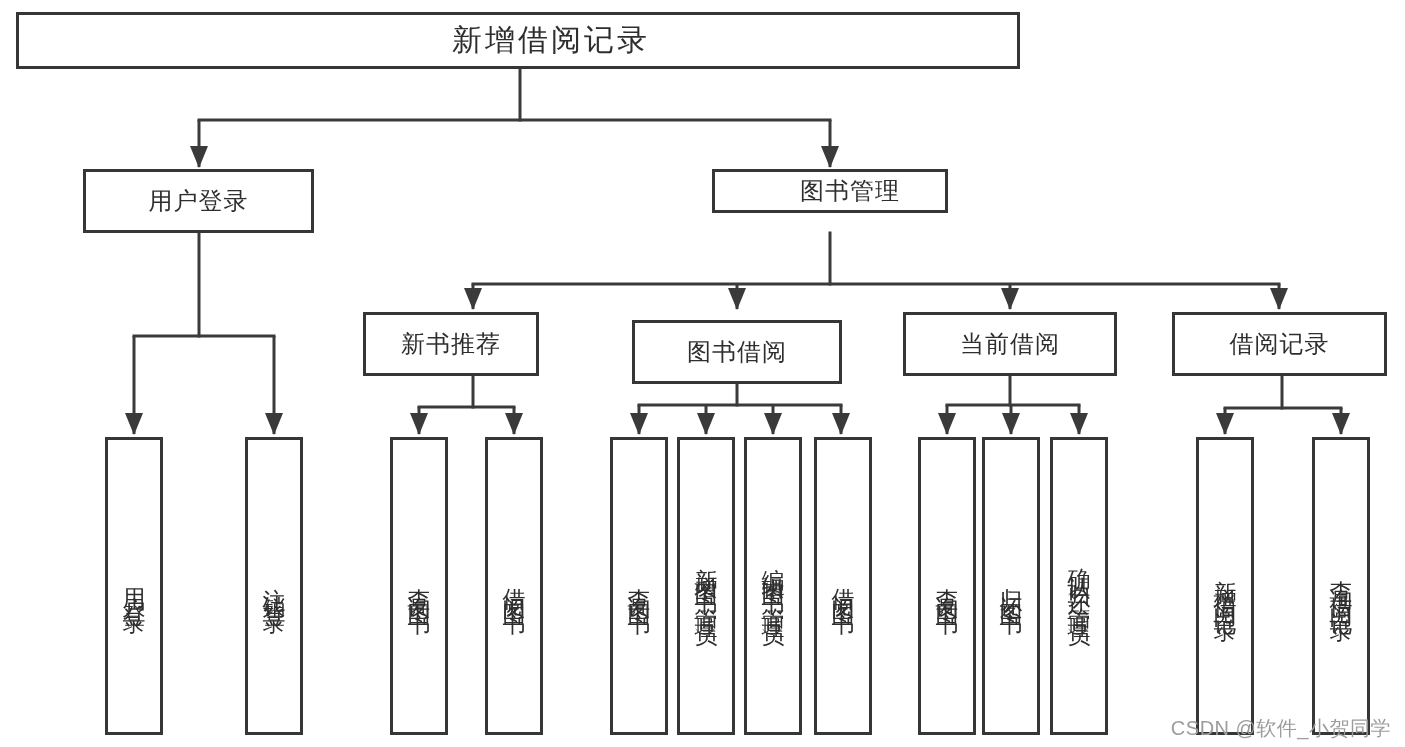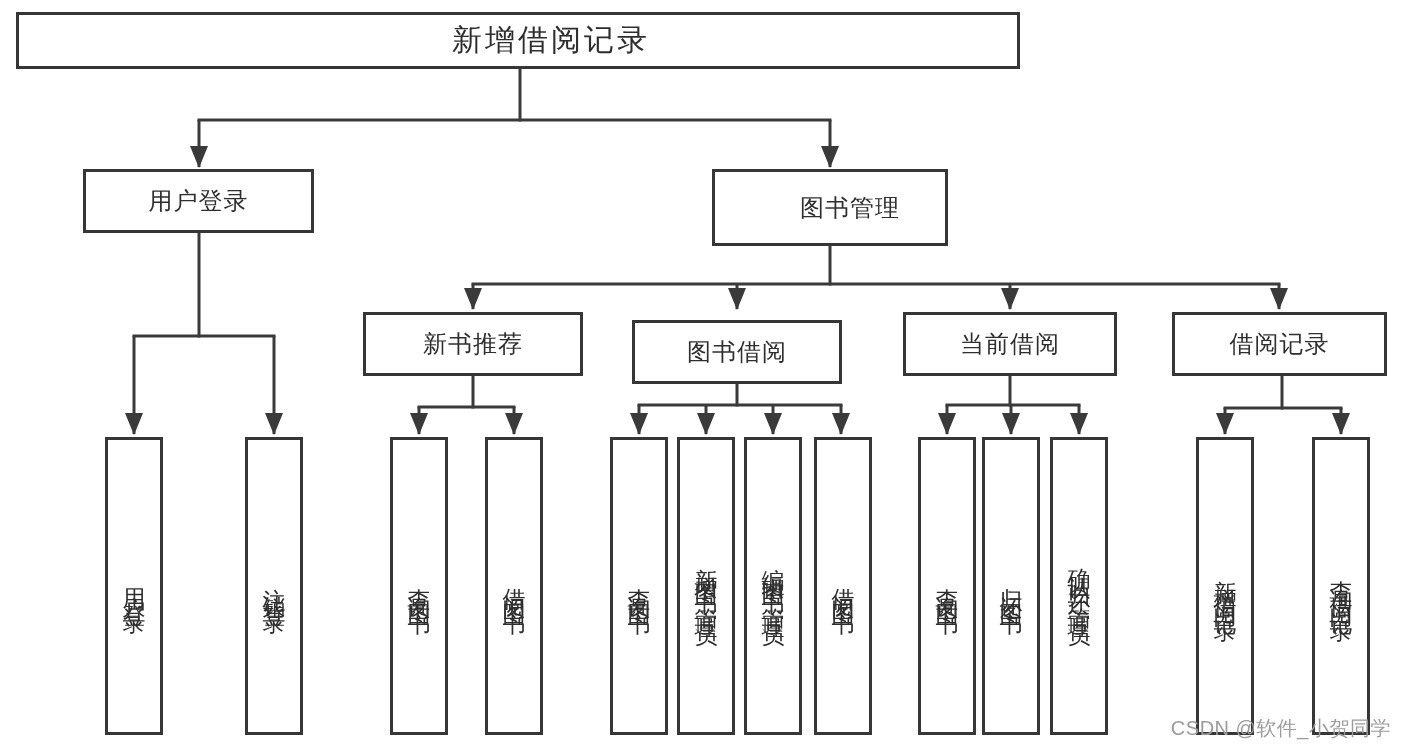--- a/index.html
+++ b/index.html
@@ -127,25 +127,25 @@
     </g>
   </svg>
 
   <div class="box" style="left:16px; top:12px; width:1004px; height:57px;">
     <span class="hlabel title-label">新增借阅记录</span>
   </div>
 
   <div class="box" style="left:83px; top:169px; width:231px; height:64px;">
     <span class="hlabel">用户登录</span>
   </div>
-  <div class="box" style="left:712px; top:169px; width:236px; height:77px;padding-left:40px;">
+  <div class="box" style="left:712px; top:169px; width:236px; height:44px;padding-left:40px;">
     <span class="hlabel">图书管理</span>
   </div>
 
-  <div class="box" style="left:363px; top:312px; width:220px; height:64px;">
+  <div class="box" style="left:363px; top:312px; width:176px; height:64px;">
     <span class="hlabel">新书推荐</span>
   </div>
   <div class="box" style="left:632px; top:320px; width:210px; height:64px;">
     <span class="hlabel">图书借阅</span>
   </div>
   <div class="box" style="left:903px; top:312px; width:214px; height:64px;text-align:right;">
     <span class="hlabel">当前借阅</span>
   </div>
   <div class="box" style="left:1172px; top:312px; width:215px; height:64px;">
     <span class="hlabel">借阅记录</span>

